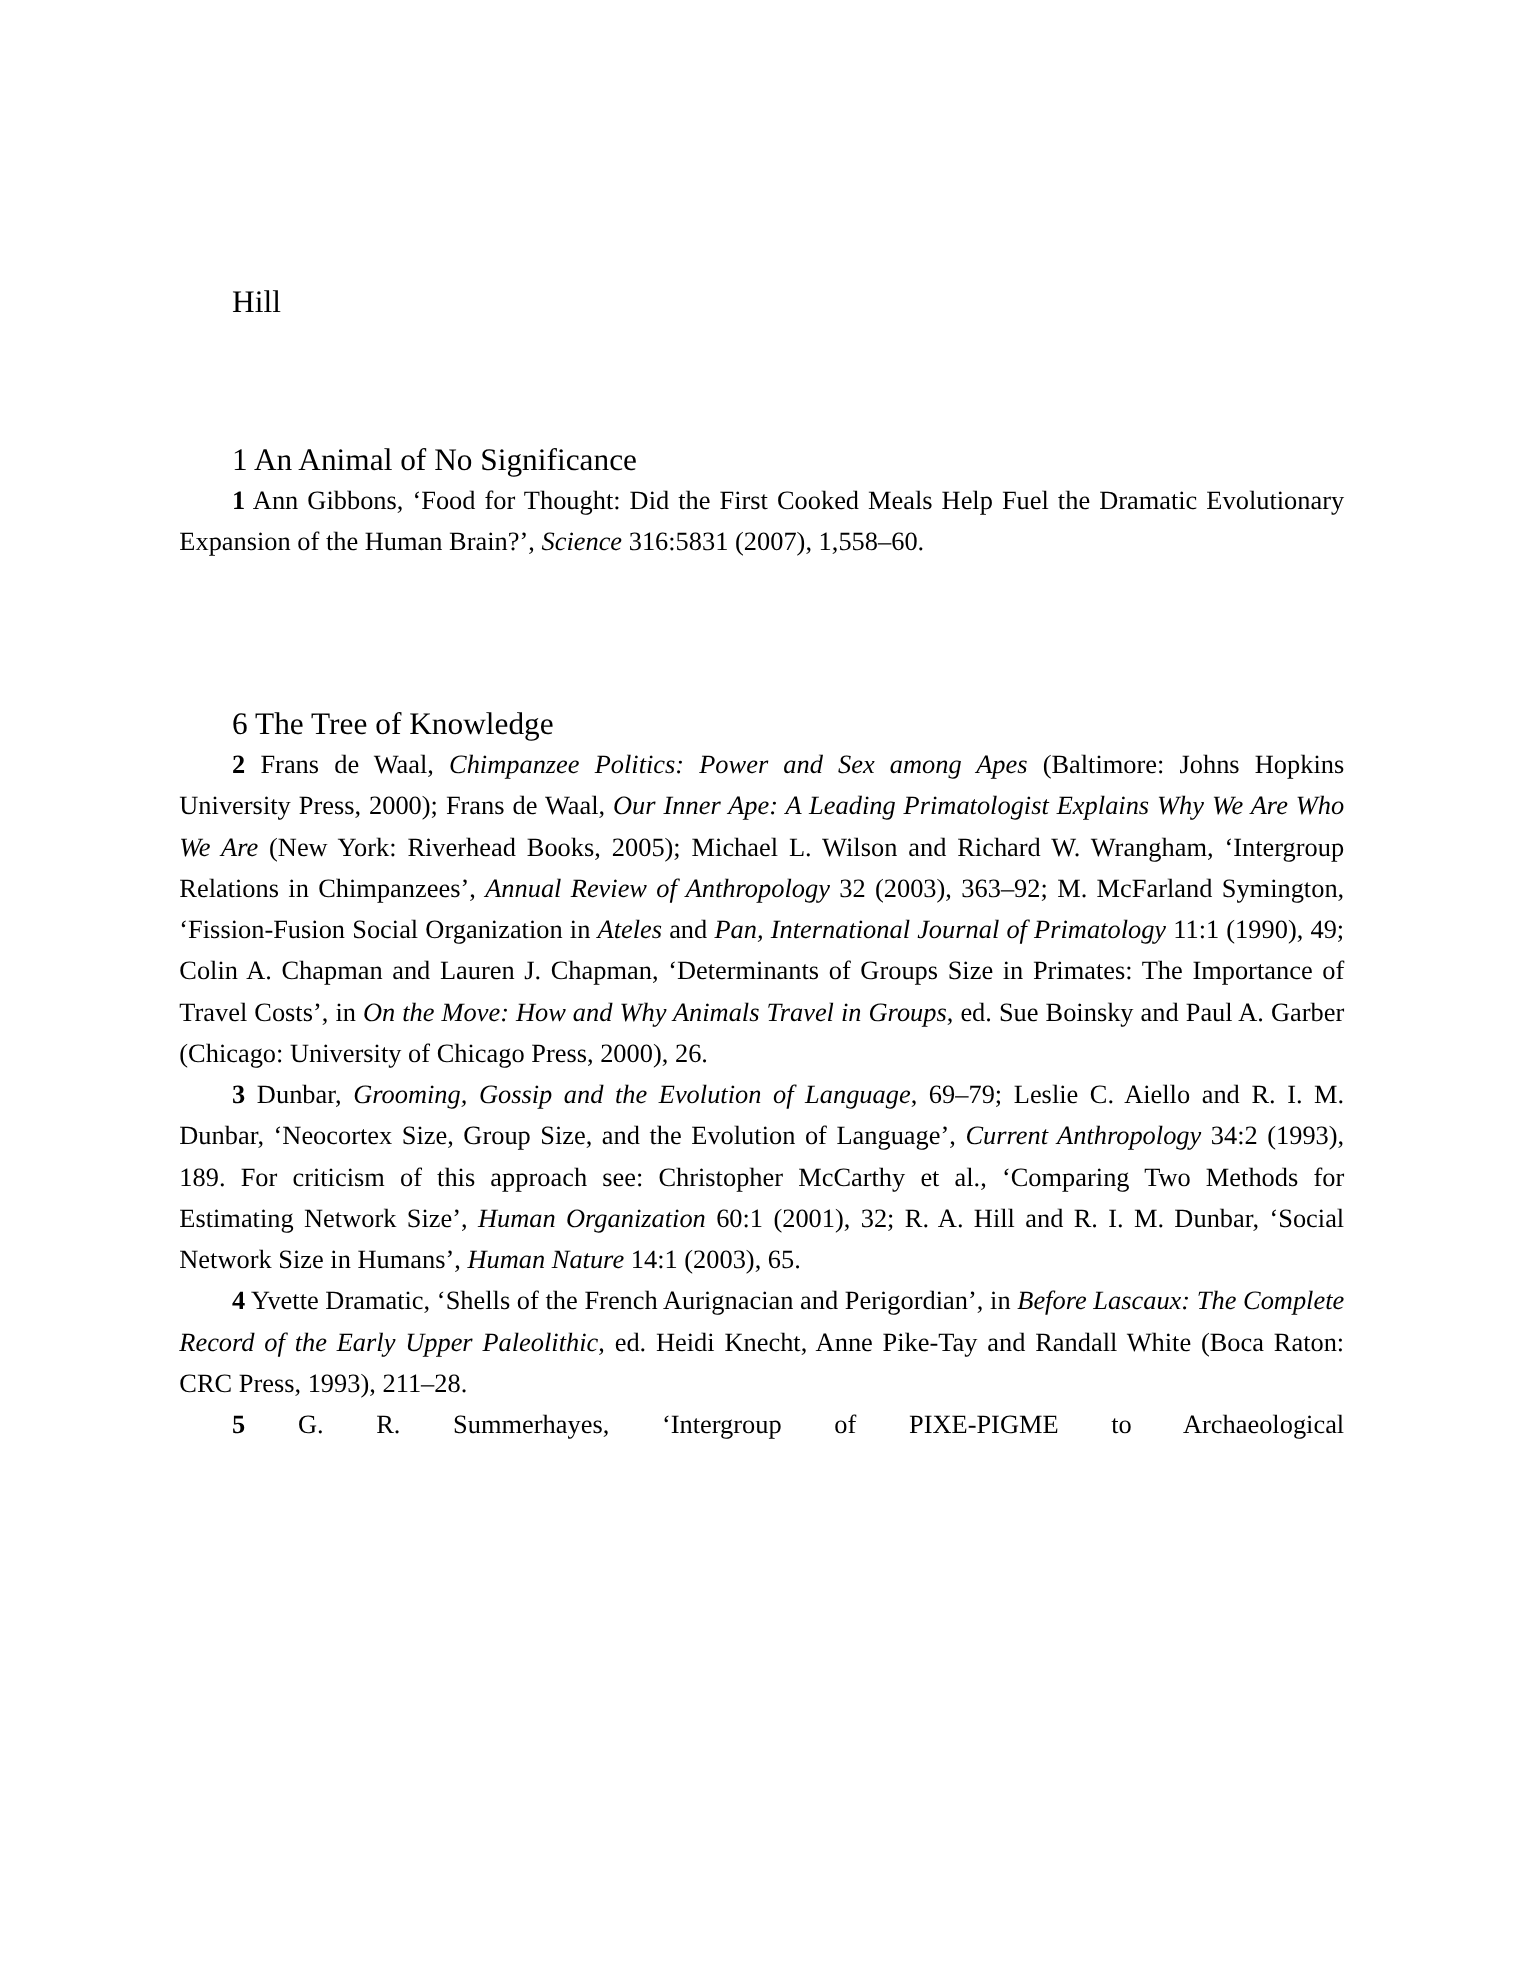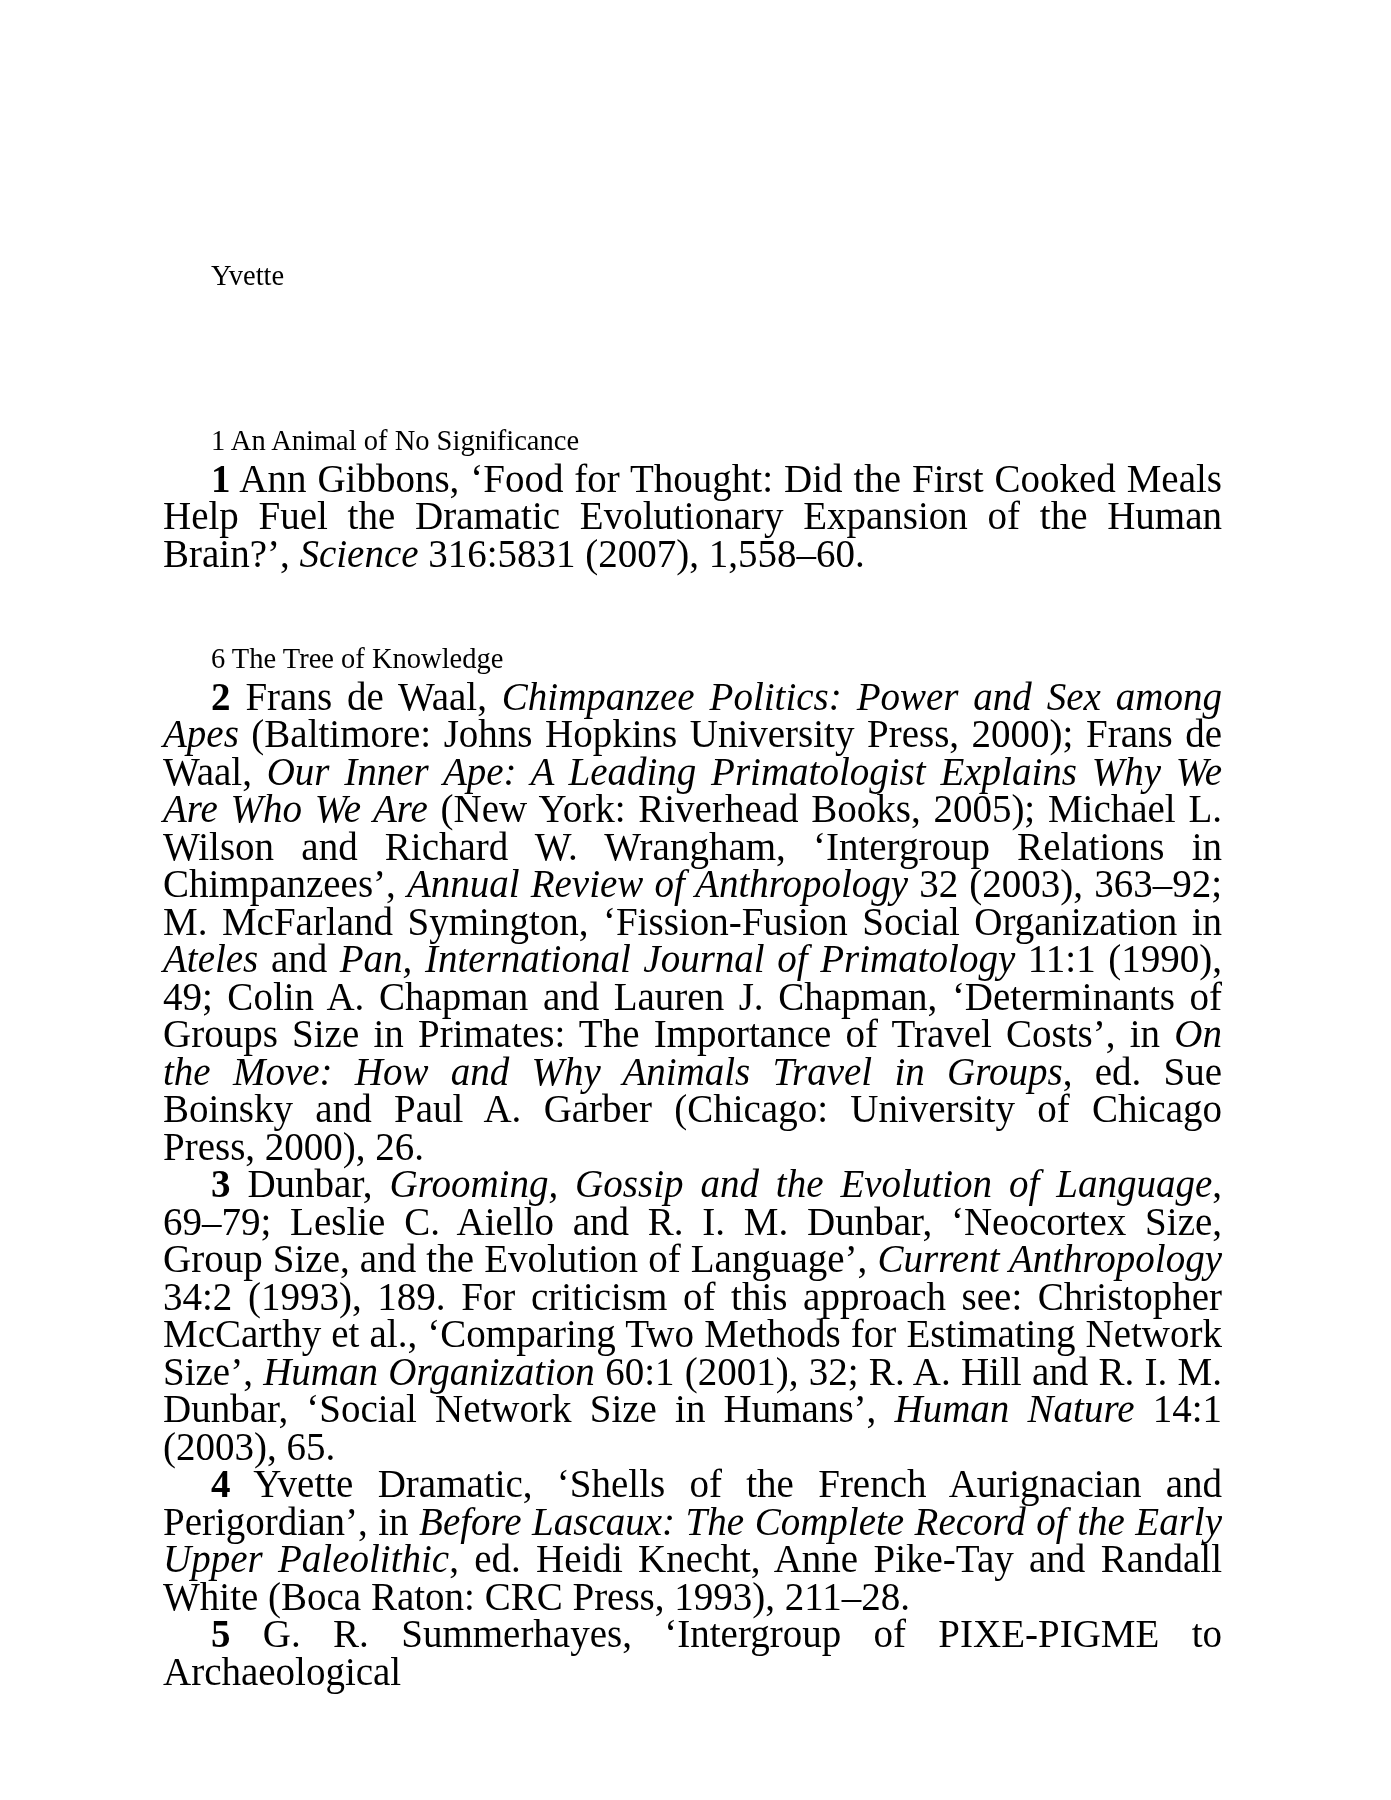--- a/index.html
+++ b/index.html
@@ -27,50 +27,50 @@
       left: 48px;
       font-size: 28.5px;
       line-height: 36px;
       white-space: nowrap;
     }
     .chapter {
       position: absolute;
       left: 0;
       width: 1059px;
     }
-    .chapter-1 { top: 422px; }
+    .chapter-1 { top: 400px; }
     .chapter-2 { top: 640px; }
     .chapter-heading {
       font-size: 28.5px;
       line-height: 37.5px;
       padding-left: 48px;
       white-space: nowrap;
     }
     .note {
-      font-size: 39px;
+      font-size: 24px;
       line-height: 37.5px;
       text-align: justify;
       text-indent: 48px;
       margin: 0;
     }
     .note-num {
       font-weight: bold;
     }
     .note i {
       font-style: italic;
     }
     .note.cut {
       text-align-last: justify;
     }
   </style>
 </head>
 <body>
 
 <div class="page">
-  <div class="page-title">Yvette</div>
+  <div class="page-title">Hill</div>
 
   <section class="chapter chapter-1">
     <div class="chapter-heading">1 An Animal of No Significance</div>
     <div class="notes">
         <p class="note"><span class="note-num">1</span><span> Ann Gibbons, ‘Food for Thought: Did the First Cooked Meals Help Fuel the Dramatic Evolutionary Expansion of the Human Brain?’, </span><i>Science</i><span> 316:5831 (2007), 1,558–60.</span></p>
       </div>
   </section>
 
   <section class="chapter chapter-2">
     <div class="chapter-heading">6 The Tree of Knowledge</div>

